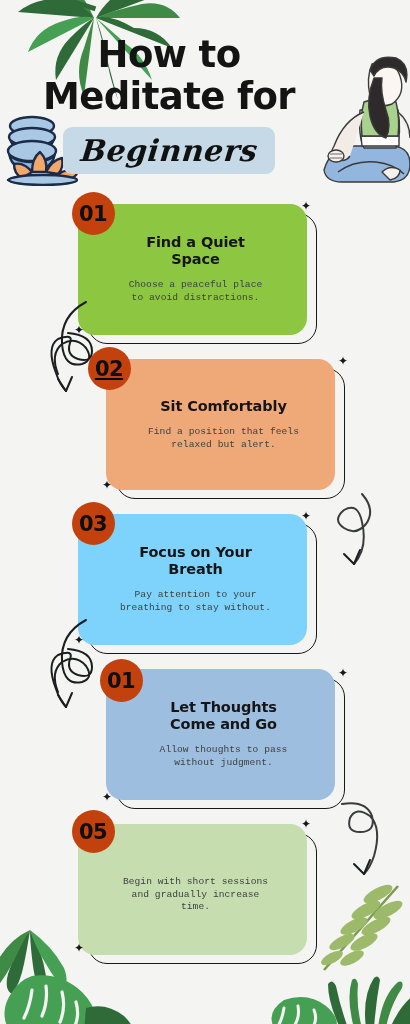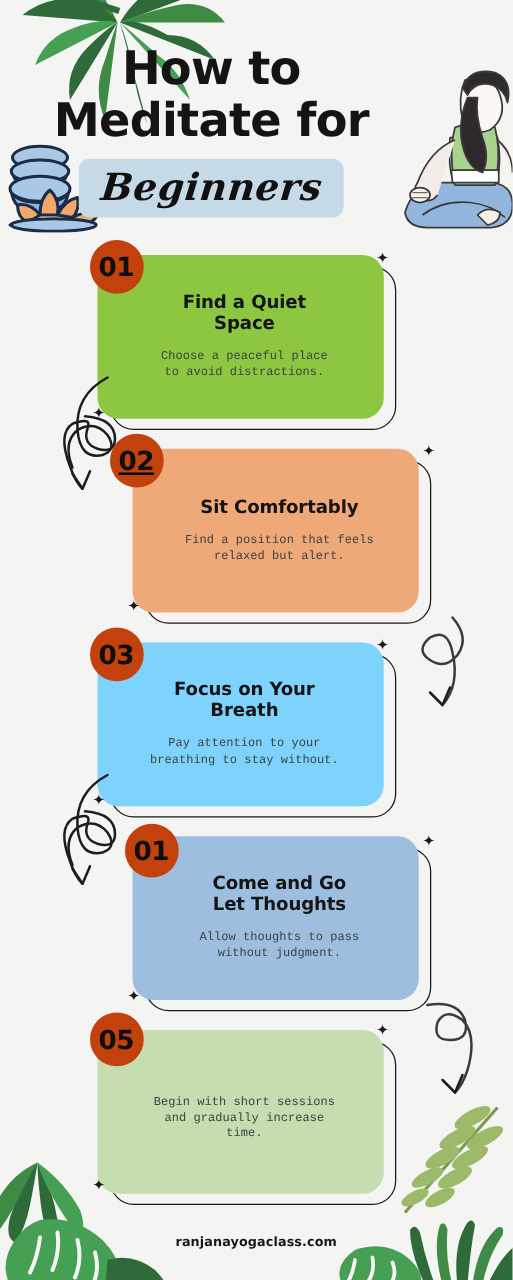--- a/index.html
+++ b/index.html
@@ -271,22 +271,22 @@
 
     <div class="step">
       <svg class="doodle" style="left:44px;top:-16px;width:64px;height:72px;" viewBox="0 0 64 72">
         <path d="M24 4 Q48 6 48 22 Q48 34 34 30 Q22 26 26 14 Q30 4 14 10 Q2 18 12 44 Q16 56 22 62" fill="none" stroke="#1c1d1f" stroke-width="2" stroke-linecap="round"></path>
         <path d="M22 62 L14 50 M22 62 L28 48" fill="none" stroke="#1c1d1f" stroke-width="2" stroke-linecap="round"></path>
       </svg>
       <div class="card-wrap" style="left:106px;">
         <div class="card-frame"></div>
         <div class="card-face" style="background: rgb(157, 190, 223);">
           <div class="card-title">
+            <div>Let Thoughts</div>
             <div>Come and Go</div>
-            <div>Let Thoughts</div>
           </div>
           <div class="card-desc">
             <div>Allow thoughts to pass</div>
             <div>without judgment.</div>
           </div>
         </div>
       </div>
       <div class="num-badge" style="left:100px;top:-2px;">
         <span>01</span>
       </div>
@@ -351,17 +351,14 @@
       <path d="M112 150 Q116 118 132 104 Q138 102 136 110 Q124 128 120 150Z" fill="#3f8a44"></path>
       <path d="M124 150 Q136 124 150 116 L150 150Z" fill="#2f6b38"></path>
       <path d="M88 150 Q80 120 86 102 Q90 98 92 106 Q90 128 96 150Z" fill="#3f8a44"></path>
       <path d="M74 150 Q62 124 62 106 Q66 100 70 108 Q74 128 82 150Z" fill="#2f6b38"></path>
 
       <path d="M18 122 Q42 114 60 128 Q74 140 70 150 L8 150 Q0 134 18 122Z" fill="#46a054"></path>
       <path d="M32 128 Q34 140 28 148 M48 132 Q52 142 46 150 M18 130 Q16 142 12 148" fill="none" stroke="#f4f5f3" stroke-width="3" stroke-linecap="round"></path>
     </g>
   </svg>
 
-  <div class="footer">
-    <span class="footer-text">ranjanayogaclass.com</span>
-  </div>
 
 </div>
 
 </body></html>

